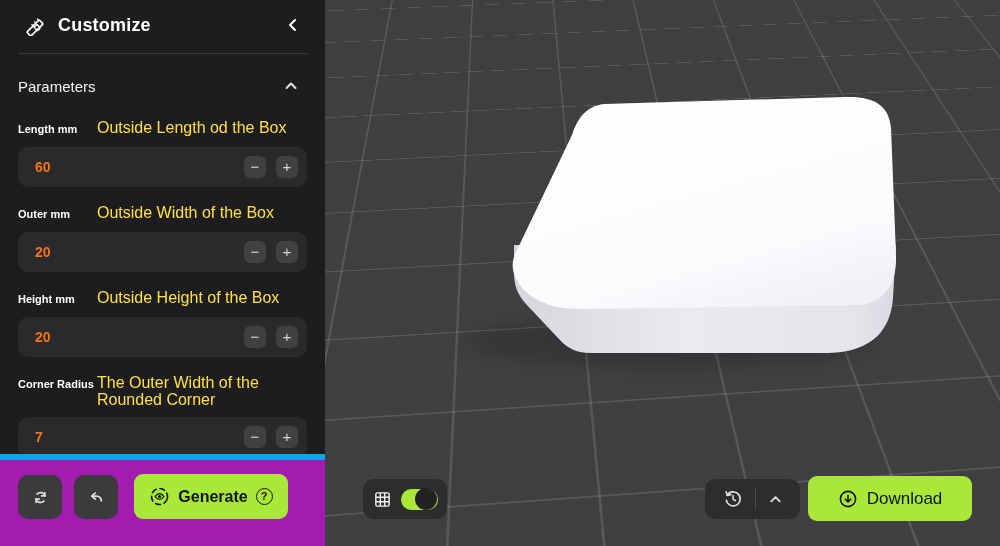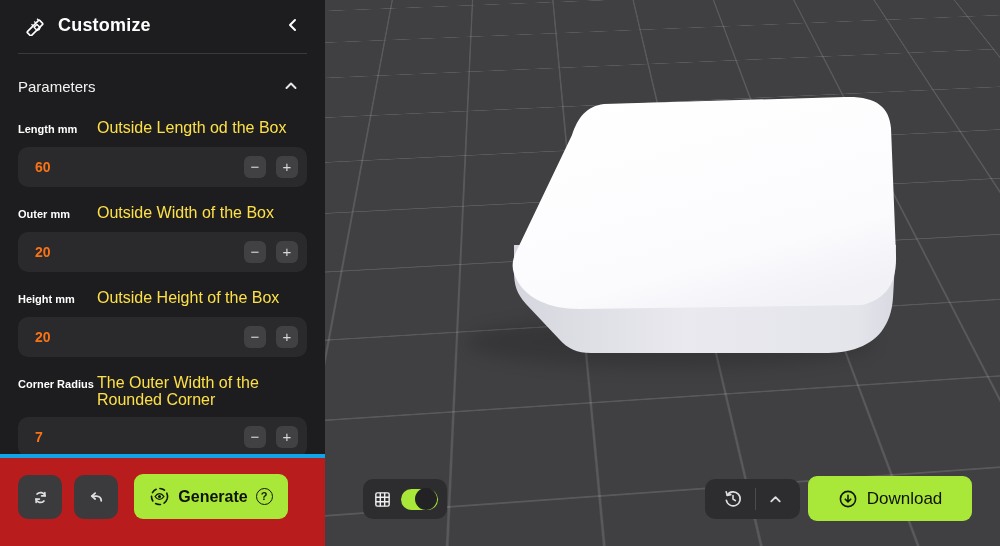--- a/index.html
+++ b/index.html
@@ -28,21 +28,21 @@
   .p-desc { flex:1; color:#fde047; font-size:16px; line-height:17px; }
   .p-field { position:relative; margin-top:9px; height:40px; background:#2a2a2d;
              border-radius:10px; display:flex; align-items:center; cursor:text; }
   .p-value { color:#f97316; font-size:14px; font-weight:700; padding-left:17px; flex:1; }
   .step { width:22px; height:22px; border:none; border-radius:6px; background:#414144;
           color:#d9d9dc; font-size:15px; line-height:20px; font-weight:400; cursor:pointer;
           display:flex; align-items:center; justify-content:center; margin-right:10px; }
   .step:last-child { margin-right:9px; }
 
   .sb-footer { position:absolute; left:0; right:0; bottom:0; height:92px;
-               border-top:4px solid #0ea5e9; background:#b91c1c; }
+               border-top:6px solid #0ea5e9; background:#a21caf; }
   .sq-btn { position:absolute; bottom:27px; width:44px; height:44px; border:none;
             border-radius:10px; background:#3b3b3e; cursor:pointer;
             display:flex; align-items:center; justify-content:center; }
   .sq-btn.refresh { left:18px; }
   .sq-btn.undo { left:74px; }
   .generate-btn { position:absolute; left:134px; bottom:27px; width:154px; height:45px;
                   border:none; border-radius:9px; background:#a9e838; cursor:pointer;
                   display:flex; align-items:center; justify-content:center; gap:8px; }
   .generate-btn .glabel { color:#101208; font-size:16px; font-weight:800; }
   .help-circle { width:17px; height:17px; border:1.4px solid #15170a; border-radius:50%;

